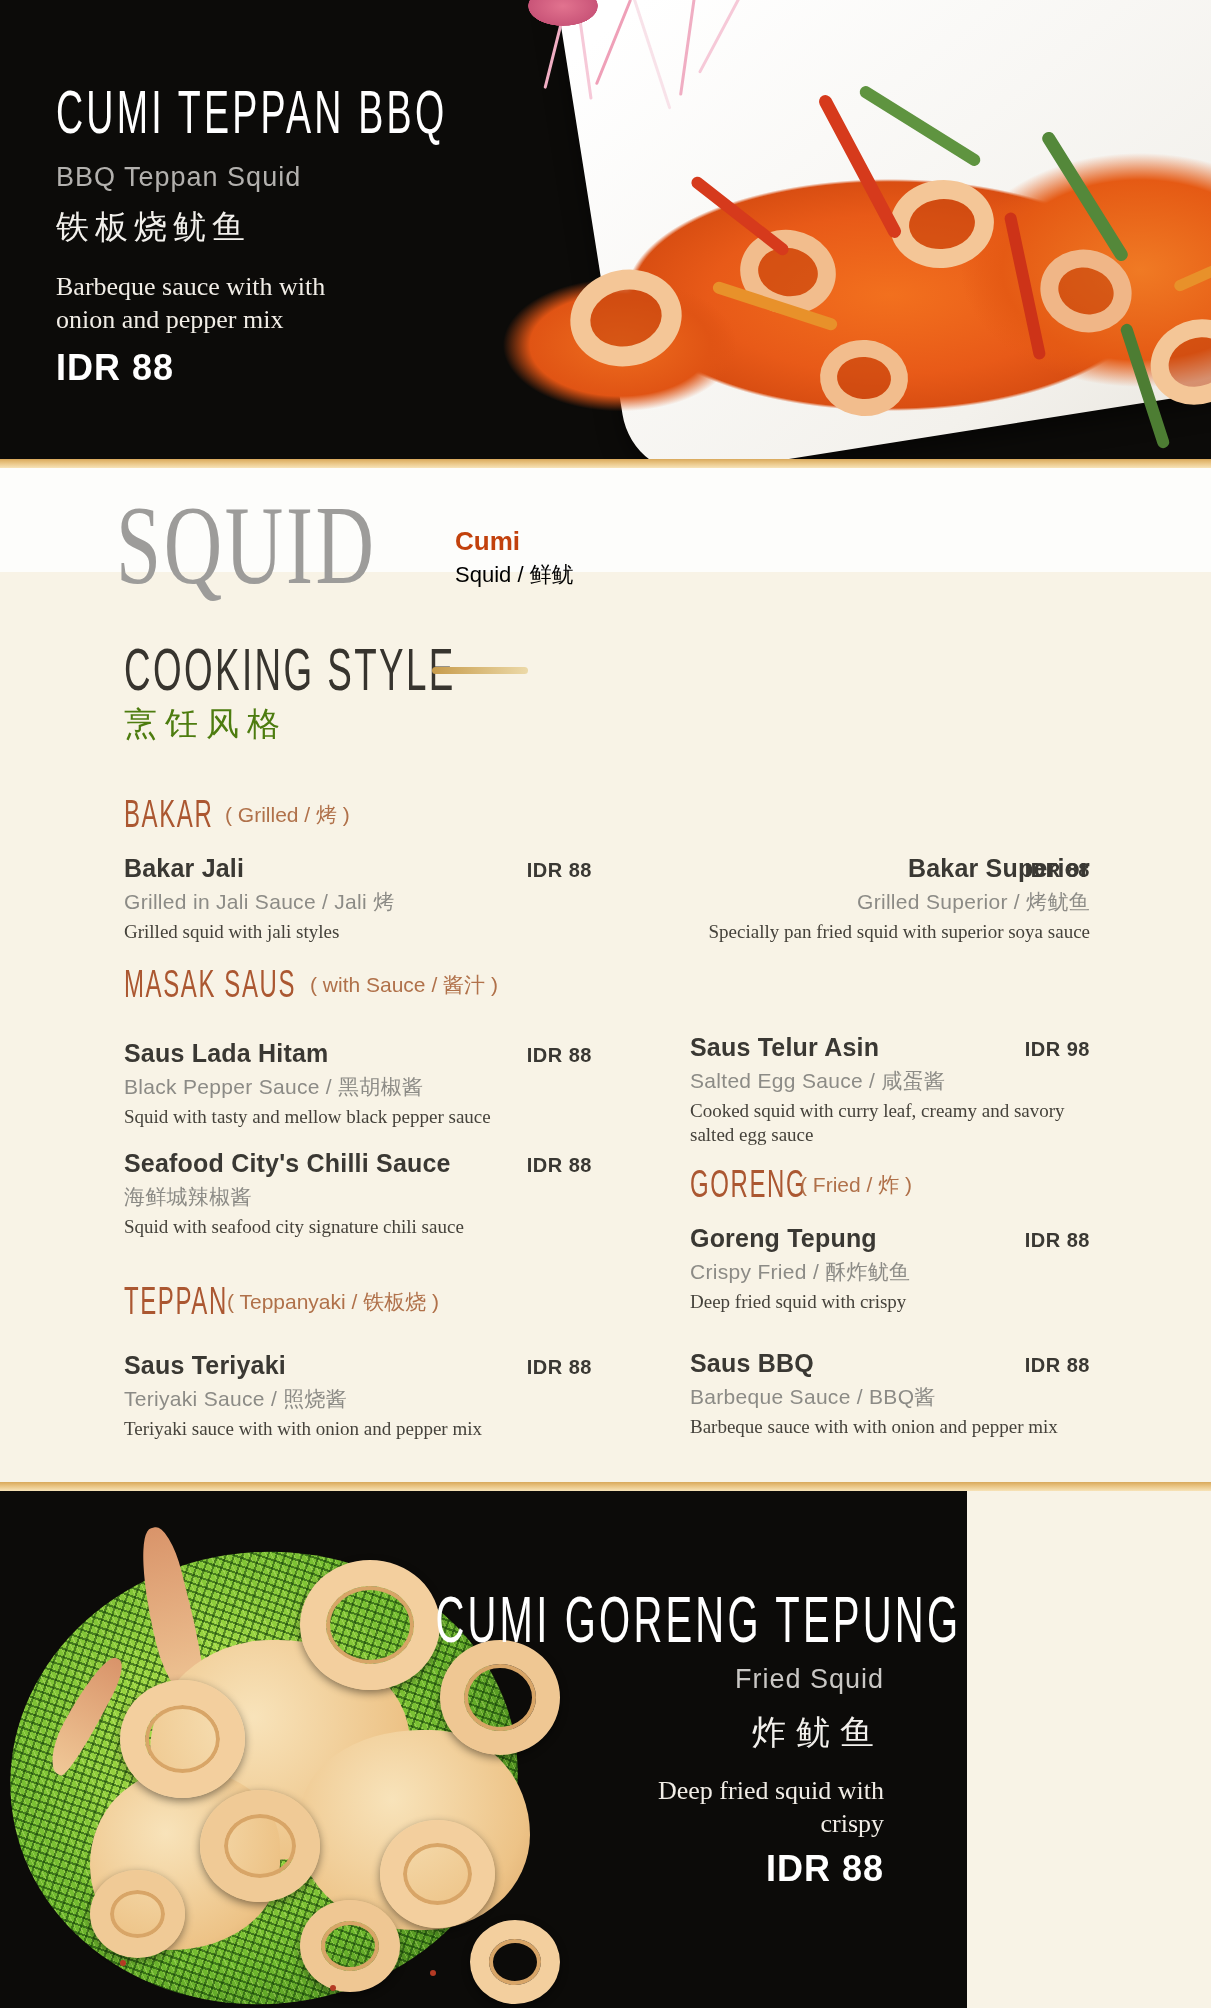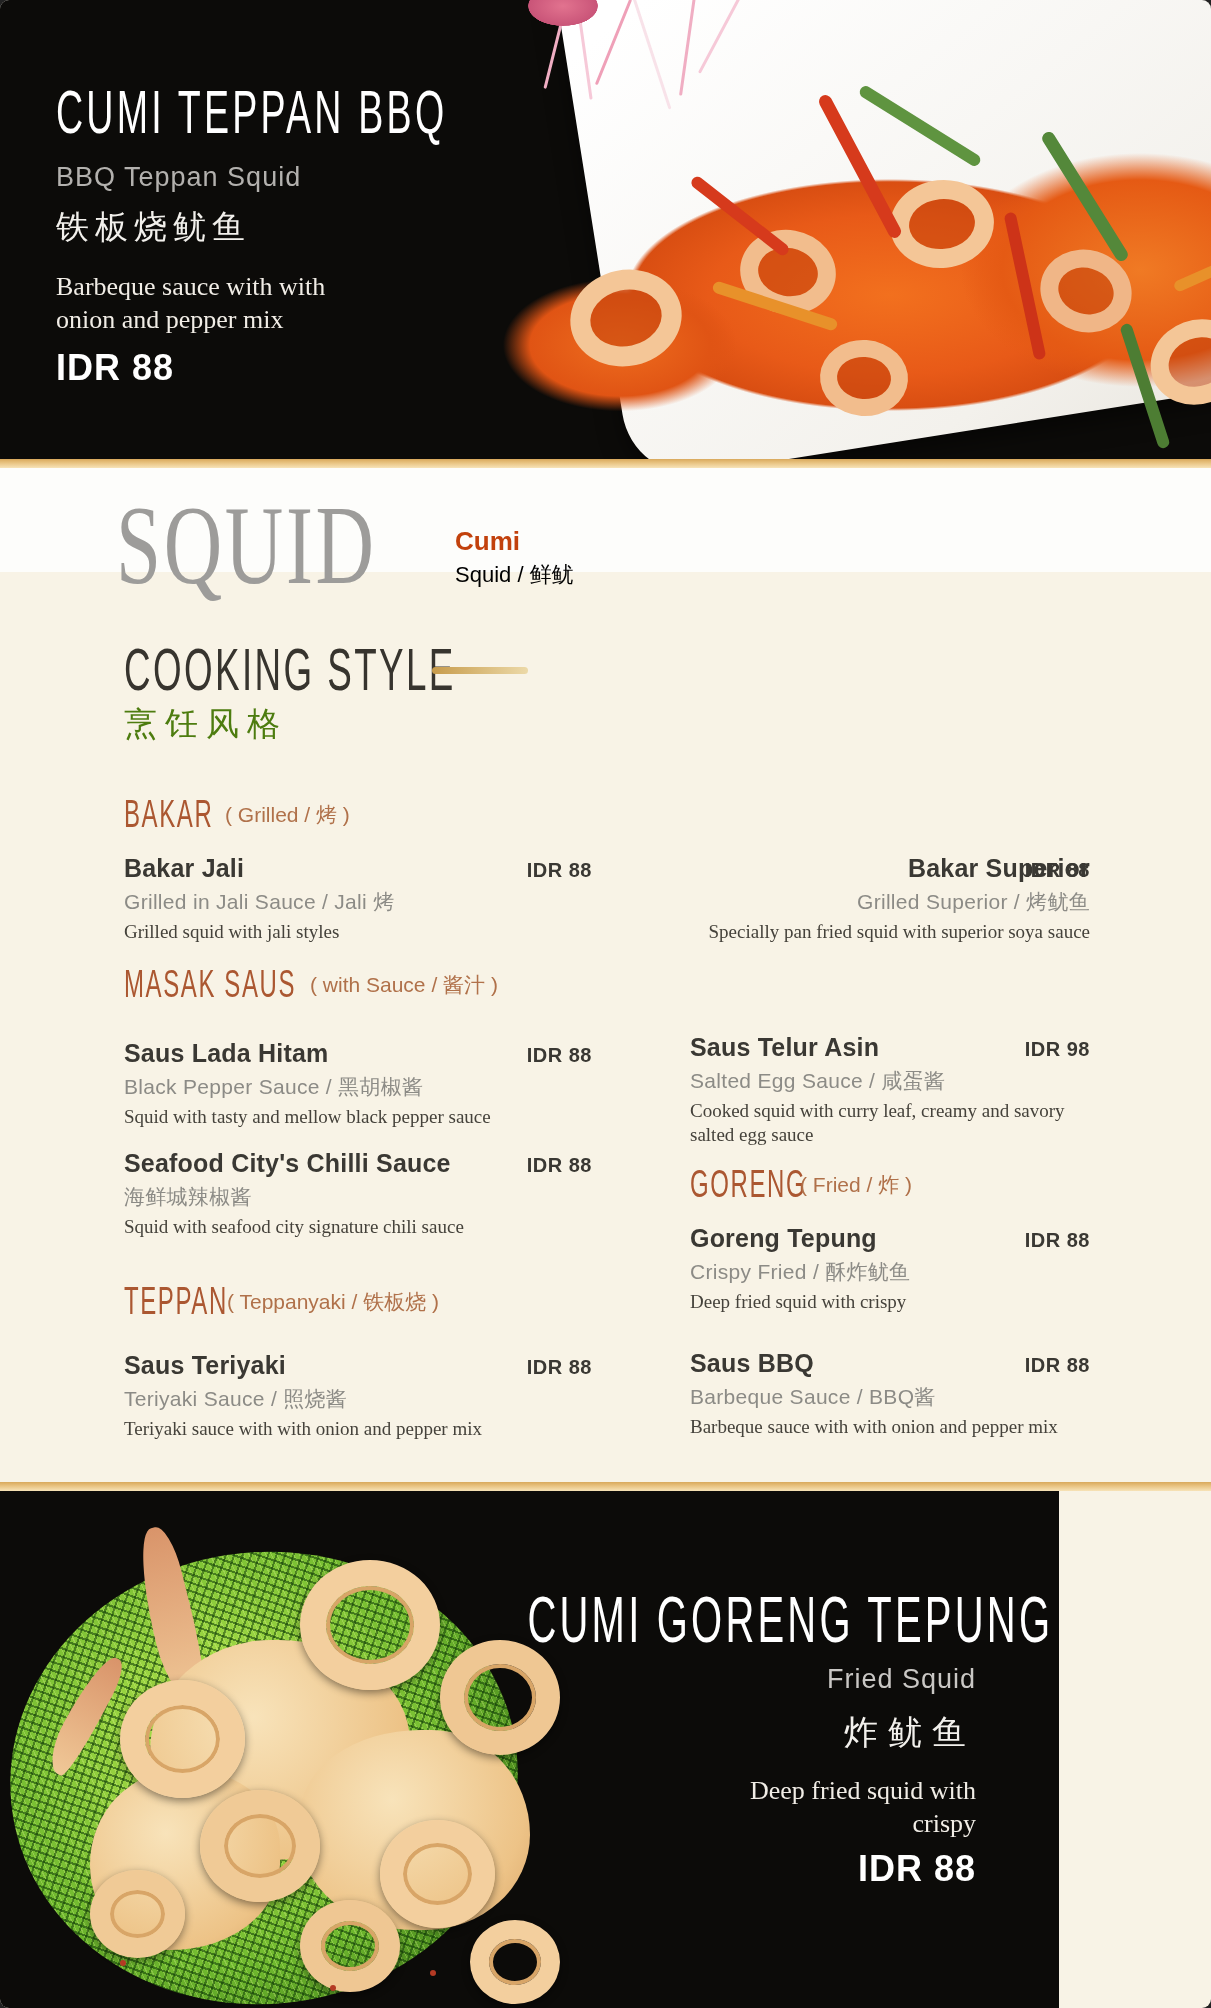--- a/index.html
+++ b/index.html
@@ -1,17 +1,17 @@
 <!DOCTYPE html>
 <html><head>
 <meta charset="utf-8">
 <style>
   * { margin:0; padding:0; box-sizing:border-box; }
   body { background:#222; font-family:"Liberation Sans", sans-serif; }
-  .page { position:relative; width:1211px; height:2008px; margin:0 auto; background:#F8F3E6; overflow:hidden;border-radius:9px; }
+  .page { position:relative; width:1211px; height:2008px; margin:0 auto; background:#F8F3E6; overflow:hidden; }
 
   
   .cond { display:inline-block; font-family:"Liberation Sans", sans-serif; font-weight:400;
           transform:scale(0.8,1.3); transform-origin:left center; white-space:nowrap; }
   .cond.r { transform-origin:right center; }
 
   
   .hero-top { position:absolute; left:0; top:0; width:1211px; height:468px; background:#0C0B09; overflow:hidden; }
   .gold-band { position:absolute; left:0; width:1211px; height:9px;
                background:linear-gradient(180deg,#D9A95C 0%, #E9C483 45%, #F7E3B8 100%); }
@@ -53,21 +53,21 @@
   .g-title { position:absolute; left:0; top:0; font-size:30px; line-height:36px; letter-spacing:2px; color:#AB5731; }
   .g-note { position:absolute; top:5px; font-size:21px; color:#B0714A; white-space:nowrap; }
   .item { position:absolute;margin-top:16px; }
   .item .row { position:relative; height:30px; }
   .item .name { font-size:25px; line-height:30px; font-weight:700; color:#3A3833; letter-spacing:.2px; white-space:nowrap; }
   .item .price { position:absolute; right:0; top:5px; font-size:20px; line-height:24px; font-weight:700; color:#3A3833; letter-spacing:.5px; }
   .item .sub { margin-top:6px; font-size:21px; line-height:26px; color:#8C8B86; letter-spacing:.3px; }
   .item .desc { margin-top:5px; font-family:"Liberation Serif", serif; font-size:19px; line-height:24px; color:#45423B; }
 
   
-  .hero-bottom { position:absolute; left:0; top:1482px; width:1059px; height:526px; background:#0C0B09; }
+  .hero-bottom { position:absolute; left:0; top:1482px; width:967px; height:526px; background:#0C0B09; }
   .hero-bottom .gold-band { top:0; }
   .photo-bottom { position:absolute; left:0; top:8px; width:760px; height:518px; overflow:hidden; }
   .net { position:absolute; left:10px; top:62px; width:508px; height:452px; border-radius:50%;
          transform:rotate(-6deg); background-color:#6FB92E;
          background-image:
            repeating-linear-gradient(25deg, rgba(15,60,5,.55) 0 2px, transparent 2px 8px),
            repeating-linear-gradient(115deg, rgba(15,60,5,.5) 0 2px, transparent 2px 8px),
            repeating-linear-gradient(70deg, rgba(255,255,180,.22) 0 1px, transparent 1px 5px),
            radial-gradient(circle at 42% 40%, #B8E84F 0%, #6FB92E 58%, #3F7D18 85%, #2C5C10 100%); }
   .fring { position:absolute; border-radius:50%; background:transparent;

